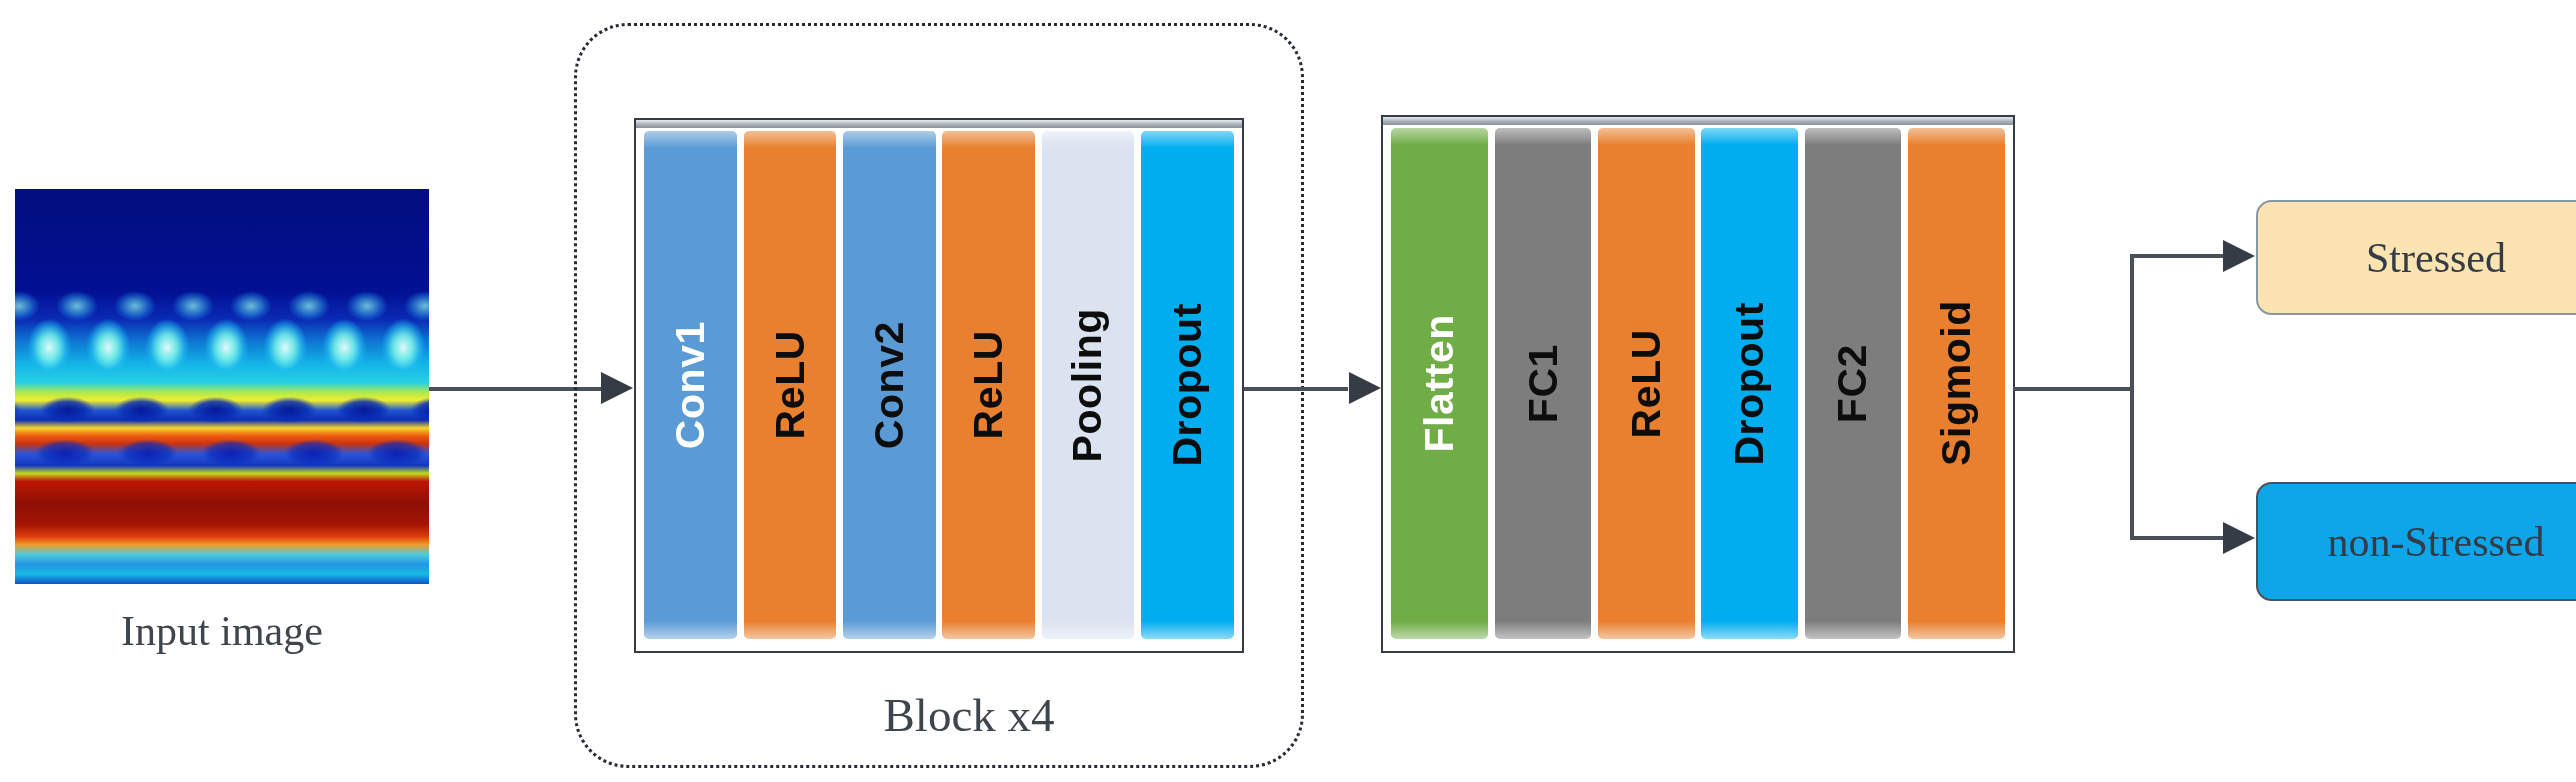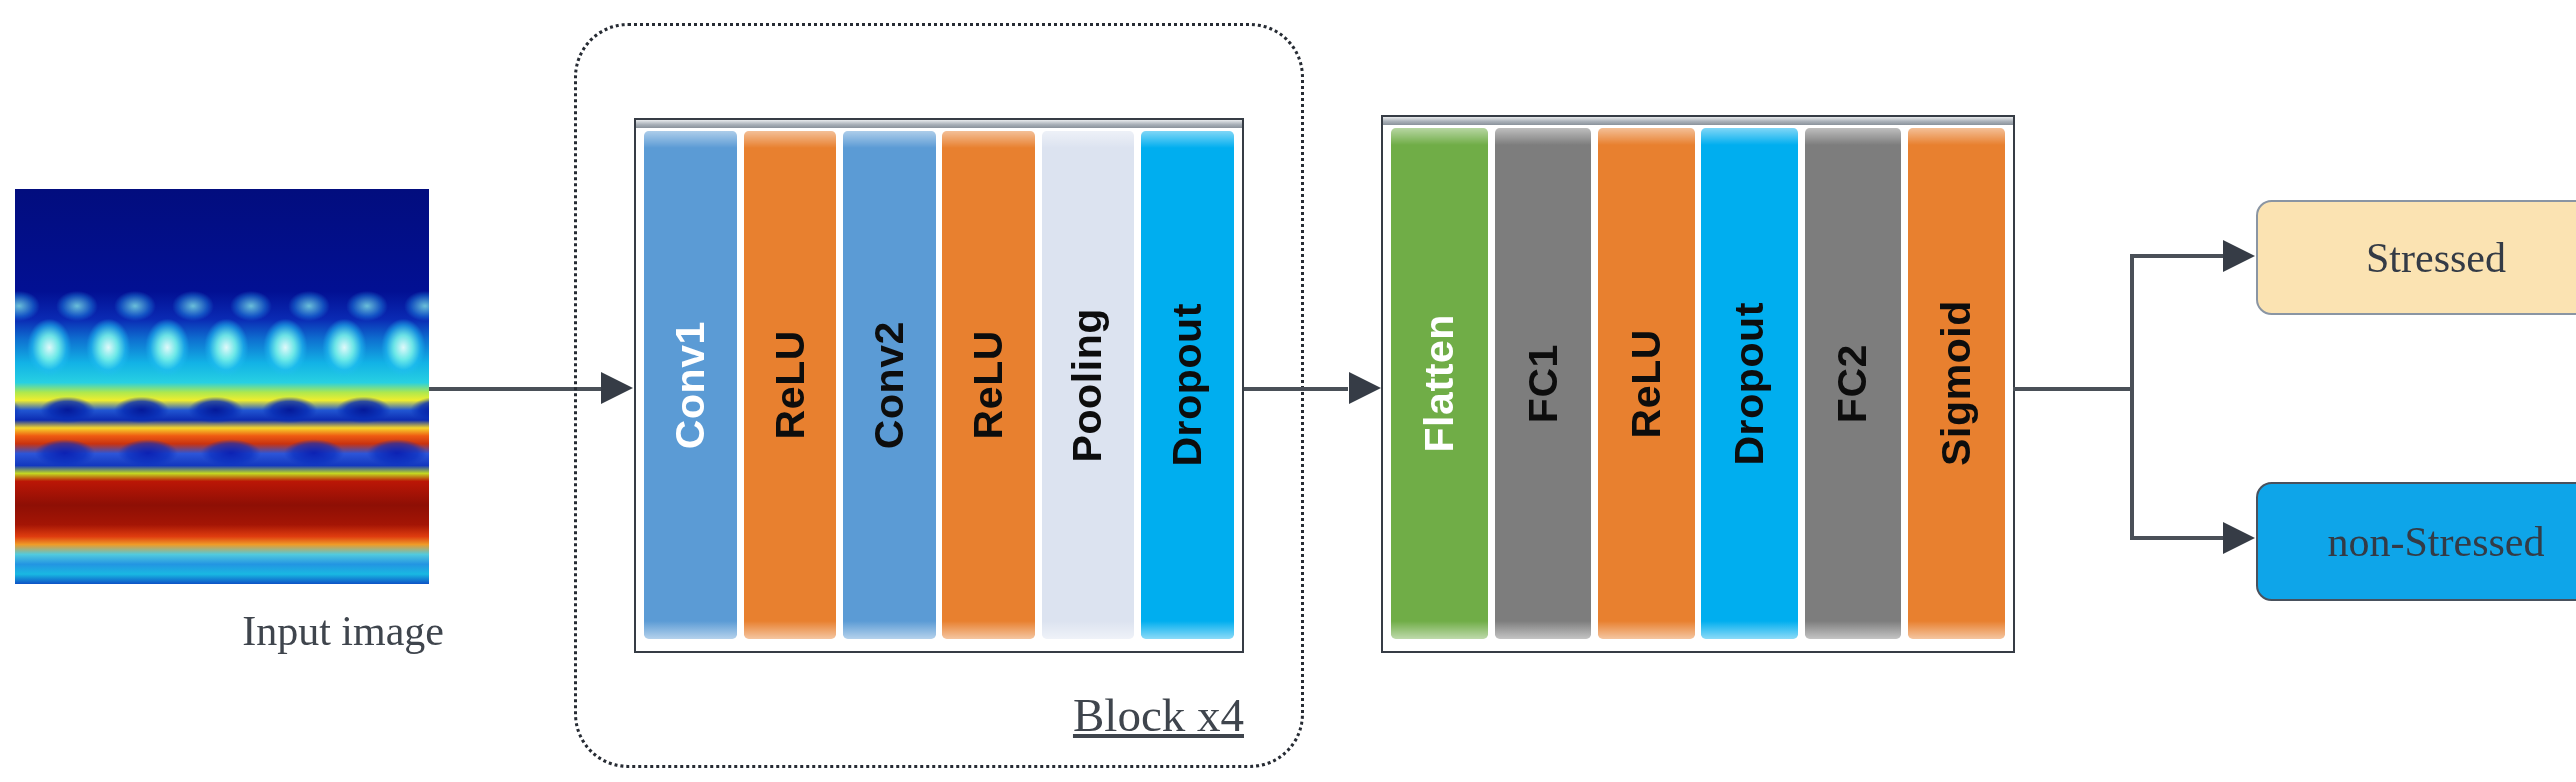--- a/index.html
+++ b/index.html
@@ -17,21 +17,21 @@
         #020d7e 0%, #021093 26%, #0a2ab4 33%, #0e6fd0 38%, #12b2e6 44%, #27d0e2 49%,
         #aee84e 51.5%, #f0ee2e 53.5%, #2156d2 56%, #0c2cb2 58.5%,
         #f5d62b 60.5%, #ef5b12 62.5%, #c93310 64.5%,
         #2c55d8 67%, #1338bf 70%, #c3d922 72%,
         #bb1606 74%, #8e0f05 80%, #a41505 85%, #df3d0f 88%, #ef9b28 90%,
         #52cadd 92.5%, #2395e2 95%, #19b8e2 97.5%, #0d52c6 100%);
     background-repeat:repeat-x,repeat-x,repeat-x,repeat-x,no-repeat;
     background-size:59px 77px,58px 42px,74px 36px,83px 38px,100% 100%;
     background-position:4.8px 120px,33px 96px,15.6px 203px,8.4px 245px,0 0;}
 
-  .caption{color:#3f454d;text-align:right;}
+  .caption{color:#3f454d;text-align:center;}
   .input-caption{position:absolute;left:0px;top:607px;width:444px;font-size:42px;line-height:1.16;}
 
   
   .hline{position:absolute;height:4.2px;background:#4a5058;}
   .vline{position:absolute;width:4.2px;background:#4a5058;}
   .arrowhead{position:absolute;width:0;height:0;border-style:solid;
              border-width:16px 0 16px 32px;
              border-color:transparent transparent transparent #363c46;}
 
   
@@ -45,21 +45,21 @@
   #block1{left:634px;top:118px;width:610px;height:535px;}
   #block2{left:1381px;top:115px;width:634px;height:538px;}
   .bars{position:absolute;left:8.4px;right:8.4px;top:10.8px;bottom:12px;display:flex;gap:6.6px;}
   .bar{flex:1;border-radius:4.8px;display:flex;align-items:center;justify-content:center;
        background-image:linear-gradient(180deg, rgba(255,255,255,.5) 0, rgba(255,255,255,0) 17px,
                         rgba(255,255,255,0) calc(100% - 18px), rgba(255,255,255,.55) 100%);}
   .bar-label{writing-mode:vertical-rl;transform:rotate(180deg);
              font-family:"Liberation Sans", sans-serif;font-size:41px;font-weight:700;
              letter-spacing:0.6px;white-space:nowrap;}
 
-  .block-caption{position:absolute;left:634px;top:688px;width:610px;font-size:47px;text-decoration:underline;}
+  .block-caption{position:absolute;left:664px;top:688px;width:610px;font-size:47px;}
 
   
   .output-box{position:absolute;left:2256px;width:360px;border-radius:15.6px;box-sizing:border-box;
               border:2.4px solid;display:flex;align-items:center;justify-content:center;
               font-size:42px;color:#343b46;}
   #out-stressed{top:200px;height:115px;}
   #out-nonstressed{top:482px;height:119px;}
 </style>
 </head>
 <body>

